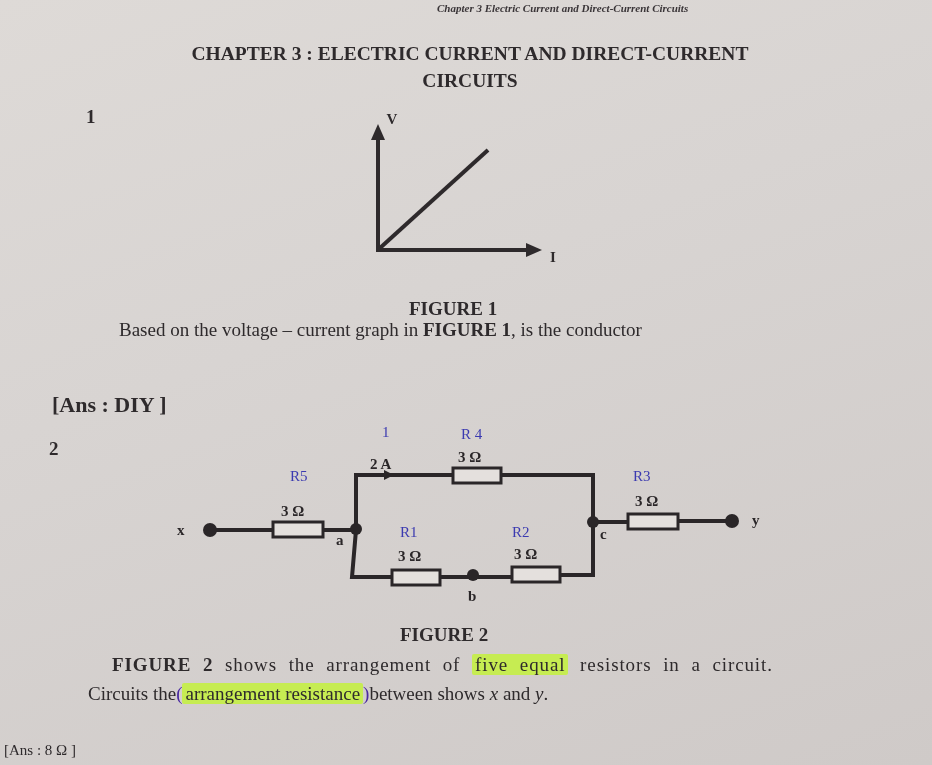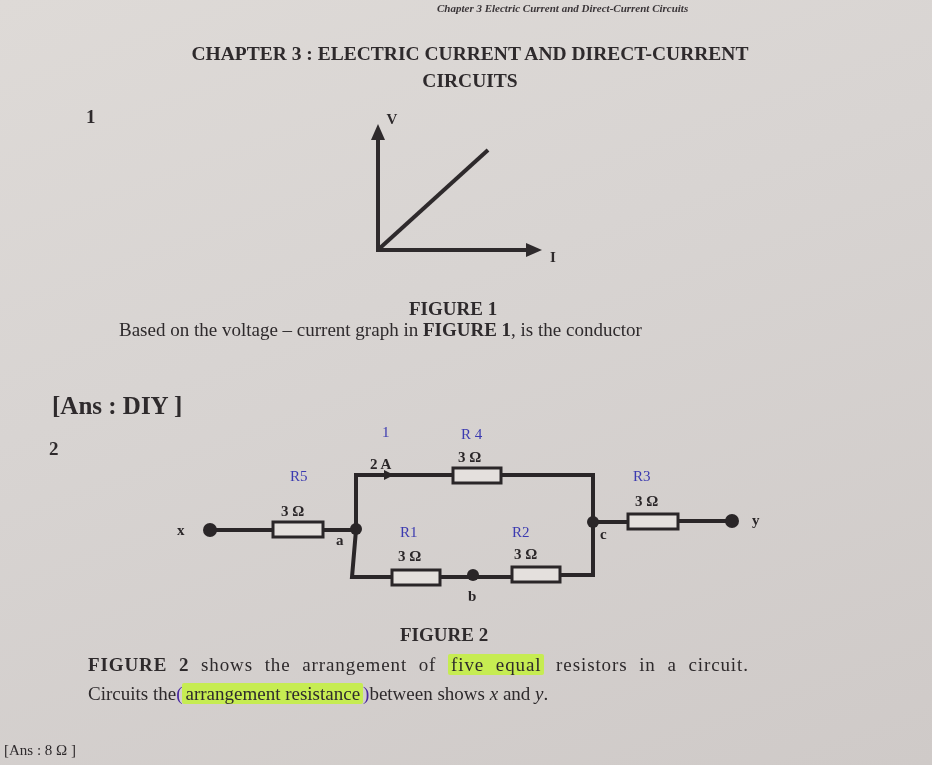--- a/index.html
+++ b/index.html
@@ -9,25 +9,25 @@
     font-family: "Liberation Serif", "DejaVu Serif", serif;
     color: #2a2628;
   }
   .abs { position: absolute; white-space: nowrap; }
   .running-header { left: 437px; top: 2px; font-size: 11px; font-style: italic; font-weight: bold; color: #3a3538; }
   .chapter-title { left: 130px; top: 40px; width: 680px; text-align: center; font-size: 19.5px; font-weight: bold; line-height: 27px; color: #2e2a2c; }
   .qnum { font-size: 19px; font-weight: bold; color: #2e2a2c; }
   .fig-caption { font-size: 19px; font-weight: bold; color: #2e2a2c; }
   .body-text { font-size: 19px; color: #2e2a2c; line-height: 28px; }
   .body-text b { font-weight: bold; }
-  .ans { font-size: 25px; font-weight: bold; color: #2e2a2c; }
+  .ans { font-size: 22px; font-weight: bold; color: #2e2a2c; }
   .ans2 { font-size: 15px; color: #2e2a2c; }
   .hl { background: #c6ec52; padding: 0 3px; border-radius: 2px; }
   .paren { color: #4a2aa0; font-weight: normal; }
-  .justify { letter-spacing: 0.9px; word-spacing: 6px; }
+  .justify { letter-spacing: 0.9px; word-spacing: 6px; margin-left: 24px; }
   svg text { font-family: "Liberation Serif", "DejaVu Serif", serif; }
   .hand { font-family: "DejaVu Sans", sans-serif; fill: #3b3ab0; font-size: 15px; }
 </style>
 </head>
 <body>
 
 <div class="abs running-header">Chapter 3 Electric Current and Direct-Current Circuits</div>
 
 <div class="abs chapter-title">
   <div>CHAPTER 3 : ELECTRIC CURRENT AND DIRECT-CURRENT</div>

